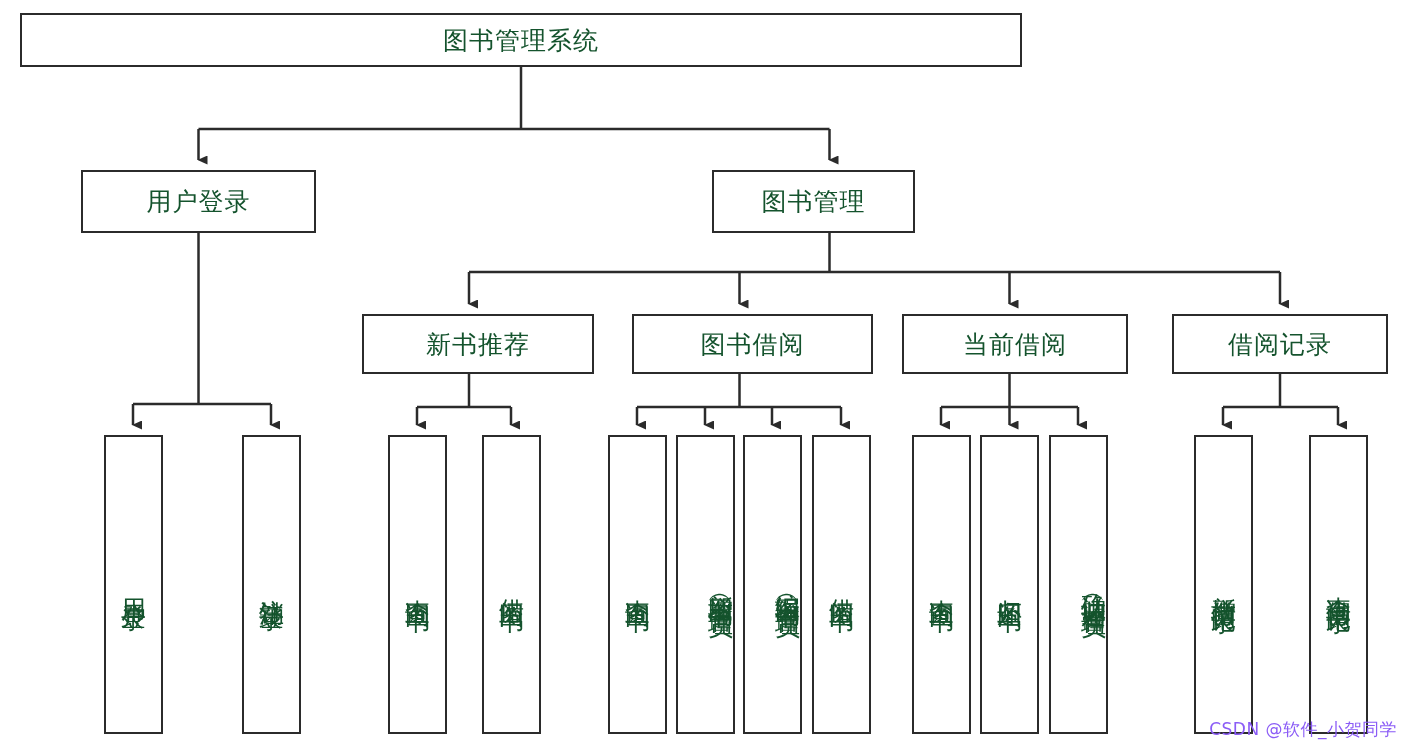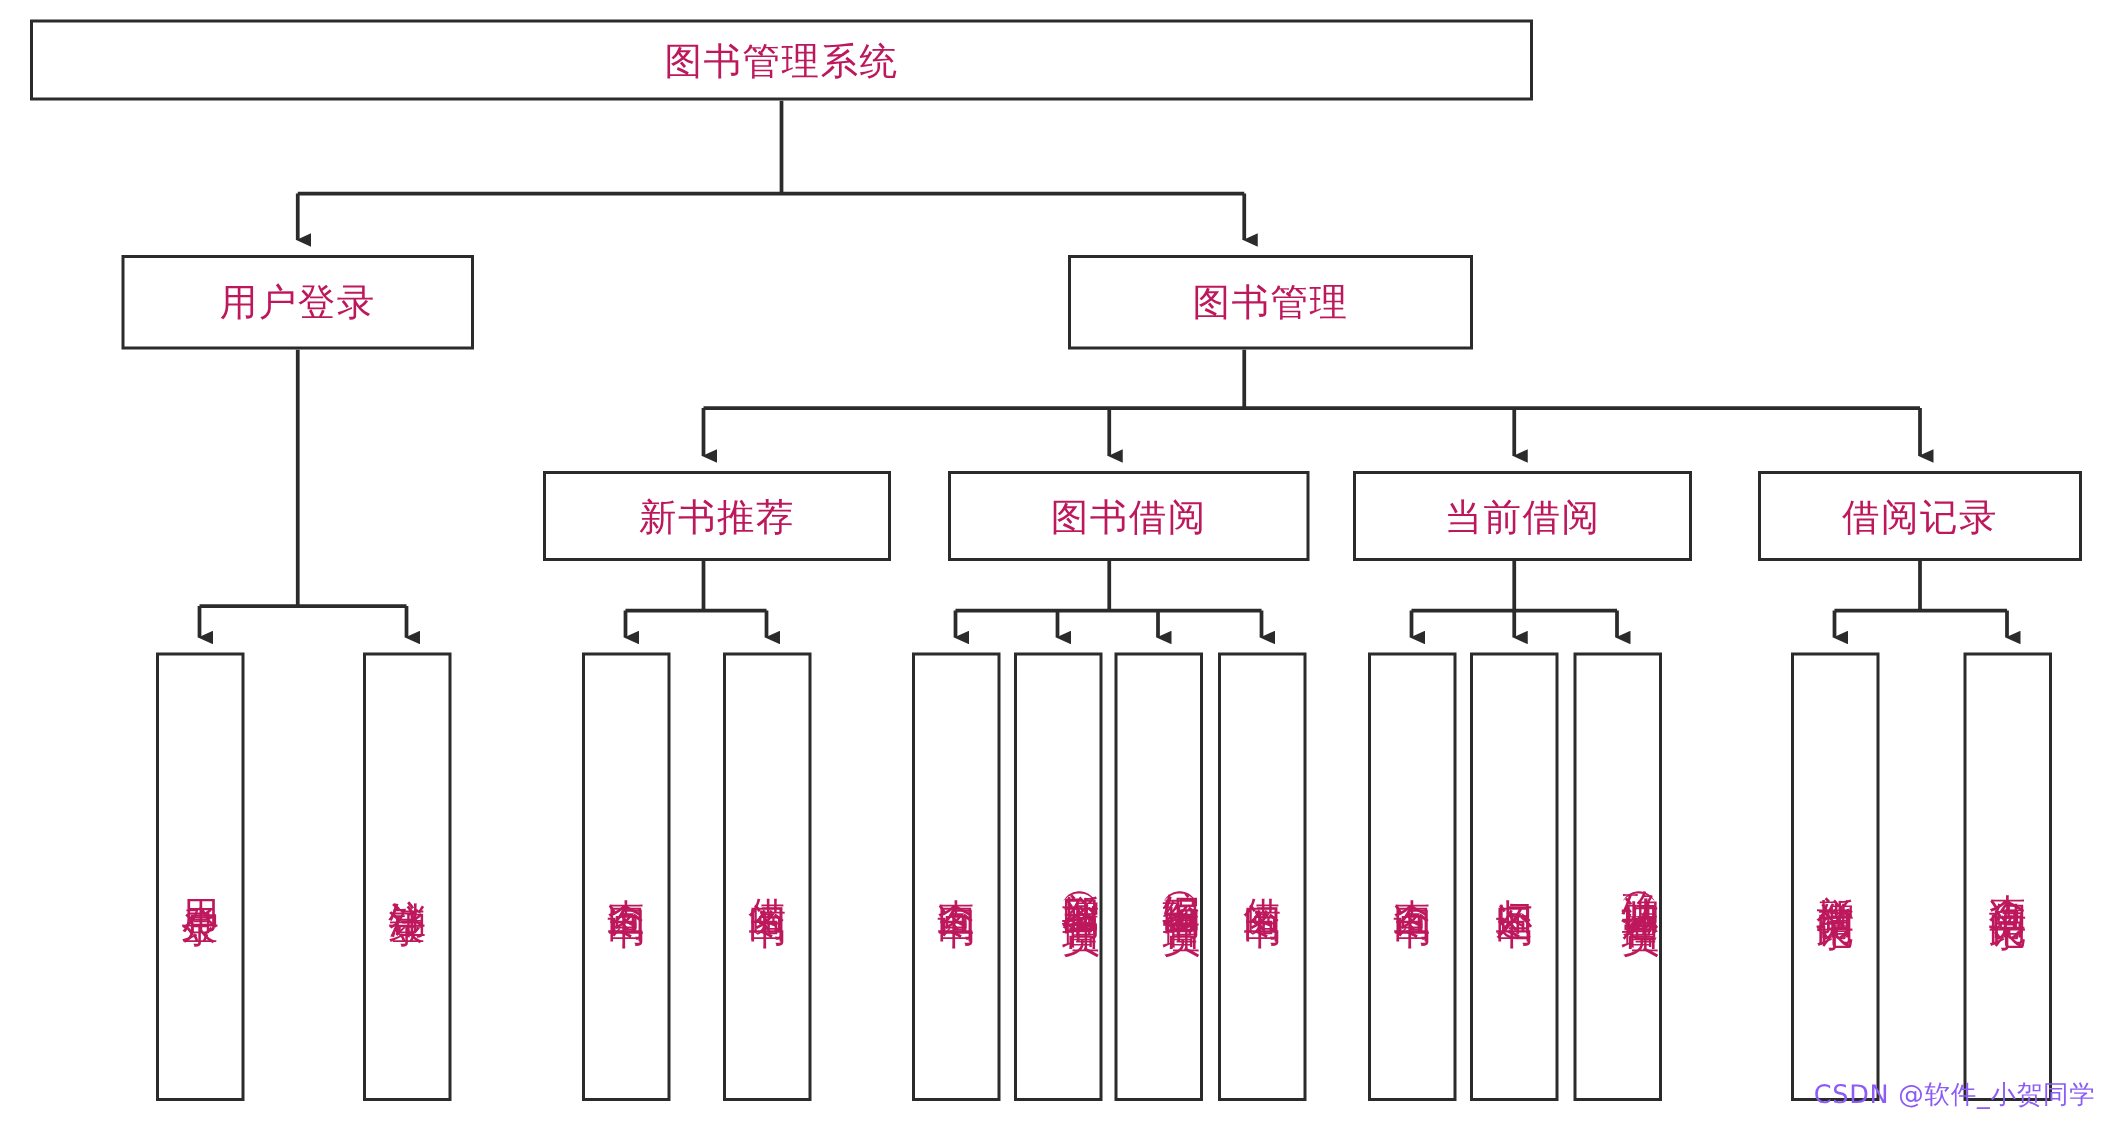--- a/index.html
+++ b/index.html
@@ -11,21 +11,21 @@
   }
   #diagram-root{position:absolute;inset:0;}
   svg.wires{position:absolute;left:0;top:0;width:1405px;height:747px;}
 
   .node{
     position:absolute;
     box-sizing:border-box;
     background:#ffffff;
     border:2.5px solid #2b2b2b;
     display:flex;align-items:center;justify-content:center;
-    color:#be185d;
+    color:#14532d;
   }
   .node.h{ font-size:25px; letter-spacing:1px; }
   .node.leaf{
     font-size:25px;
     writing-mode:vertical-rl;
     text-orientation:upright;
     letter-spacing:3px;
     align-items:flex-start;
     justify-content:center;
     padding-top:6px;
@@ -93,21 +93,21 @@
       <path d="M1280,374 L1280,407"></path>
       <path d="M1223,407 L1338,407"></path>
       <path d="M1223,407 L1223,425" marker-end="url(#arrow)"></path>
       <path d="M1338,407 L1338,425" marker-end="url(#arrow)"></path>
     </g>
   </svg>
 
   <div class="node h" style="left:20px;top:13px;width:1002px;height:54px;">图书管理系统</div>
 
   <div class="node h" style="left:81px;top:170px;width:235px;height:63px;">用户登录</div>
-  <div class="node h" style="left:712px;top:170px;width:270px;height:63px;">图书管理</div>
+  <div class="node h" style="left:712px;top:170px;width:203px;height:63px;">图书管理</div>
 
   <div class="node h" style="left:362px;top:314px;width:232px;height:60px;">新书推荐</div>
   <div class="node h" style="left:632px;top:314px;width:241px;height:60px;">图书借阅</div>
   <div class="node h" style="left:902px;top:314px;width:226px;height:60px;">当前借阅</div>
   <div class="node h" style="left:1172px;top:314px;width:216px;height:60px;">借阅记录</div>
 
   <div class="node leaf short" style="left:104px;top:435px;width:59px;height:299px;">用户登录</div>
   <div class="node leaf short" style="left:242px;top:435px;width:59px;height:299px;">注销登录</div>
 
   <div class="node leaf short" style="left:388px;top:435px;width:59px;height:299px;">查询图书</div>

